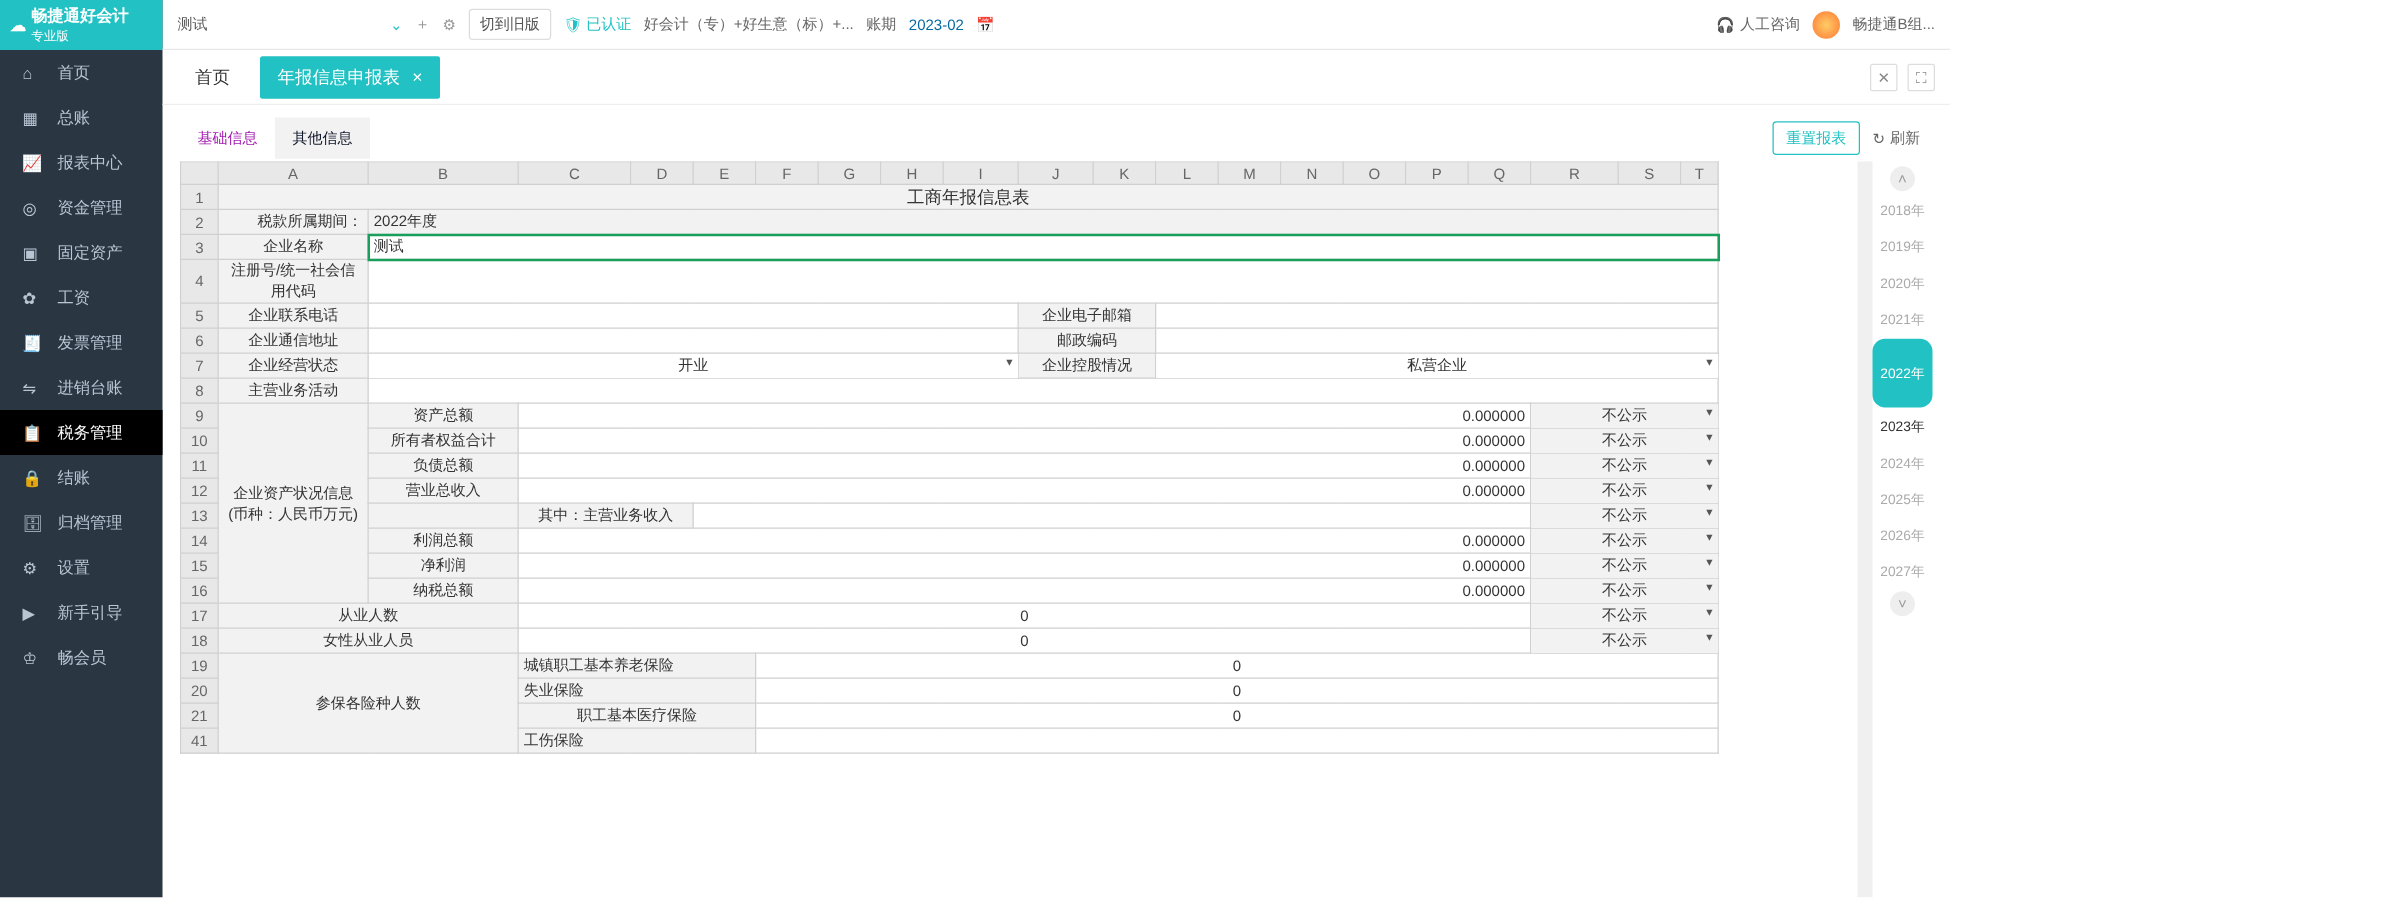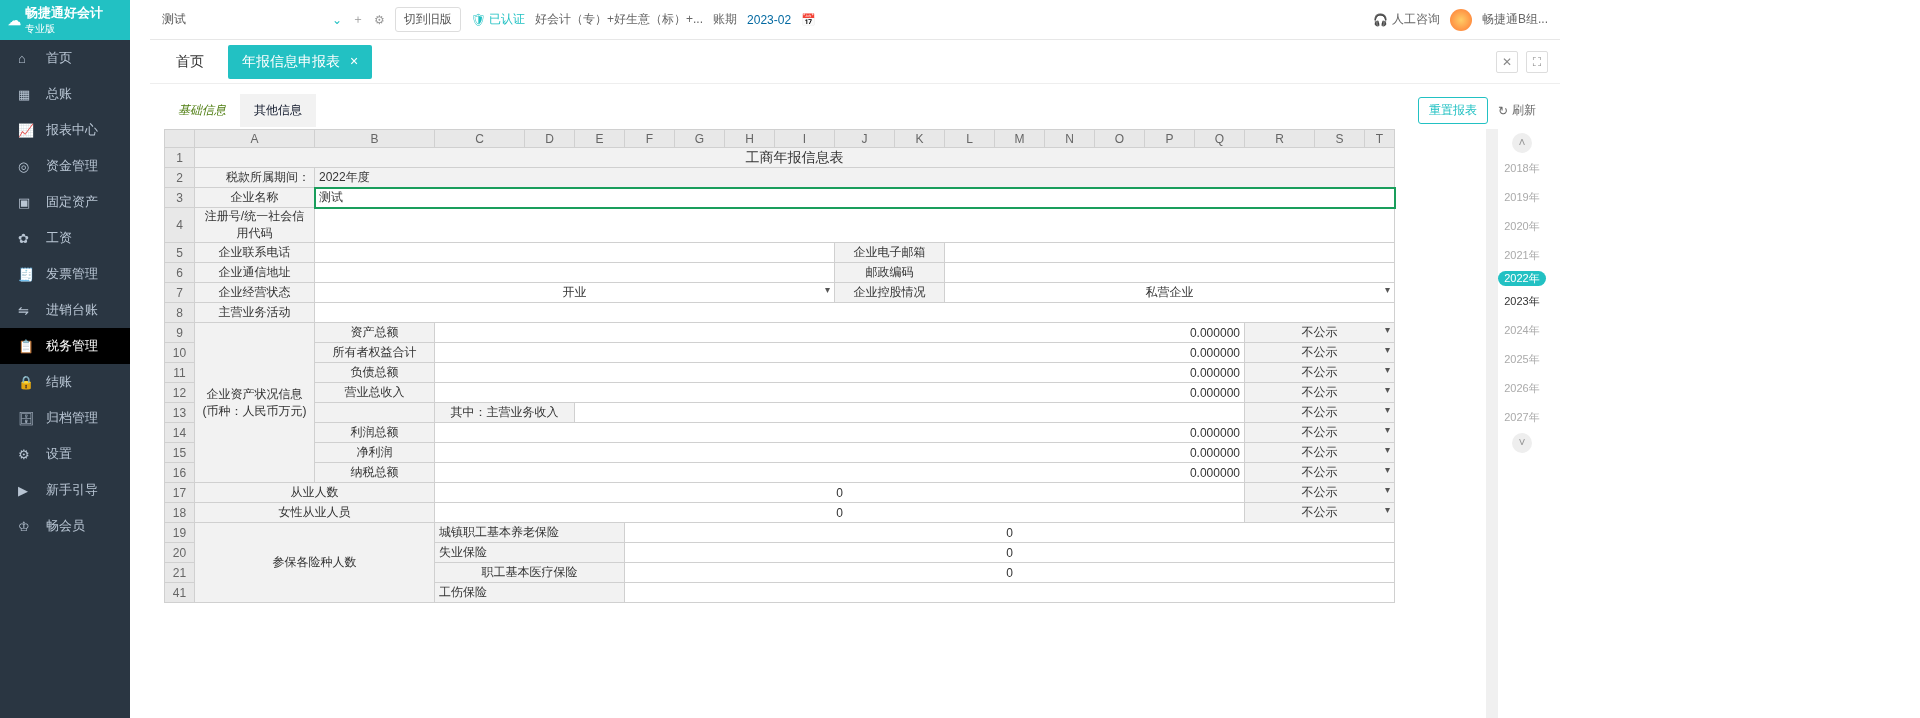--- a/index.html
+++ b/index.html
@@ -9,21 +9,21 @@
 
 .sidebar { width: 130px; background: #2a3642; color: #b8c5d3; display: flex; flex-direction: column; }
 .logo-area { background: #22c1c3; color: #fff; height: 40px; display: flex; align-items: center; padding: 0 8px; font-size: 13px; font-weight: bold; }
 .logo-area .logo-ic { margin-right: 4px; }
 .side-nav { flex: 1; }
 .nav-item { display: flex; align-items: center; height: 36px; padding: 0 18px; cursor: pointer; color: #b8c5d3; font-size: 13px; }
 .nav-item.active { background: #000; color: #fff; }
 .nav-item .ic { width: 18px; margin-right: 10px; display: inline-flex; }
 
 
-.main { flex: 1; display: flex; flex-direction: column; margin-left: 20px; }
+.main { flex: 1; display: flex; flex-direction: column; }
 .topbar { height: 40px; border-bottom: 1px solid #e7e7e7; display: flex; align-items: center; padding: 0 12px; gap: 10px; }
 .company-sel { color: #555; min-width: 180px; display: flex; align-items: center; justify-content: space-between; }
 .chev { color: #22c1c3; }
 .tb-btn { border: 1px solid #ddd; padding: 3px 8px; border-radius: 3px; color: #555; cursor: pointer; font-size: 12px; }
 .verified { color: #22c1c3; display: flex; align-items: center; gap: 3px; }
 .tb-txt { color: #666; }
 .tb-spacer { flex: 1; }
 .tb-right { display: flex; align-items: center; gap: 10px; color: #666; }
 .avatar { width: 22px; height: 22px; border-radius: 50%; background: radial-gradient(circle,#ffcc66,#ff7733); }
 
@@ -31,21 +31,21 @@
 .tabs-row { height: 44px; display: flex; align-items: center; padding: 0 12px; gap: 10px; border-bottom: 1px solid #eee; }
 .tab { padding: 8px 14px; font-size: 14px; color: #333; cursor: pointer; }
 .tab.active { background: #22c1c3; color: #fff; border-radius: 2px; }
 .tab .close { margin-left: 6px; }
 .tabs-row .endbox { margin-left: auto; display:flex; gap:8px; align-items:center;}
 .sq-btn { width:22px;height:22px;border:1px solid #ddd;display:flex;align-items:center;justify-content:center;border-radius:2px;cursor:pointer;color:#888;}
 
 
 .subbar { display: flex; align-items: center; padding: 10px 14px 2px; gap: 0; }
 .subtab { padding: 8px 14px; cursor: pointer; color: #0f172a; background: #f2f2f2; }
-.subtab.active { color: #4d7c0f; background: #fff; border: none; font-weight: 500; font-style: italic; }
+.subtab.active { color: #a21caf; background: #fff; border: none; font-weight: 500; }
 .subbar .sp { flex: 1; }
 .act-btn { border: 1px solid #22c1c3; color: #22c1c3; padding: 4px 10px; border-radius: 3px; cursor: pointer; margin-left: 8px; }
 .act-plain { color: #666; padding: 4px 10px; cursor: pointer; display: flex; align-items: center; gap: 4px; }
 
 
 .sheet-wrap { flex: 1; overflow: auto; padding: 0 14px; display:flex; }
 .sheet-inner { flex:1; overflow:auto;}
 table.sheet { border-collapse: collapse; width: 1220px; table-layout: fixed; }
 table.sheet th, table.sheet td { border: 1px solid #d0d0d0; height: 20px; font-size: 12px; text-align: center; padding: 0 4px; background: #fff; }
 table.sheet thead th { background: #e8e8e8; color: #666; font-weight: normal; height: 18px; }
@@ -53,21 +53,21 @@
 .lbl { background: #f2f2f2 !important; color: #333; }
 .val-r { text-align: right !important; padding-right: 6px; }
 .sel-cell { position: relative; }
 .sel-cell::after { content: "▾"; position: absolute; right: 4px; color: #555; font-size: 10px; }
 .active-cell { outline: 2px solid #1a9e5c; outline-offset: -1px; text-align: left !important; padding-left: 6px; }
 
 
 .year-rail { width: 48px; display:flex; flex-direction:column; align-items:center; padding: 4px 0; gap:2px; }
 .year-rail .arrow { width:20px;height:20px;border-radius:50%;background:#eee;color:#999;display:flex;align-items:center;justify-content:center;cursor:pointer;}
 .year-rail .yr { font-size:11px; color:#aaa; padding:6px 0; cursor:pointer;}
-.year-rail .yr.sel { background:#22c1c3;color:#fff;border-radius:10px;padding:0 6px;}
+.year-rail .yr.sel { background:#22c1c3;color:#fff;border-radius:10px;padding:20px 6px;}
 .year-rail .yr.bold { color:#333; font-weight:500;}
 .scroll-track { width:12px; background:#f0f0f0; }
 </style>
 </head>
 <body>
 
 <div class="app">
 
   <div class="sidebar">
     <div class="logo-area">

